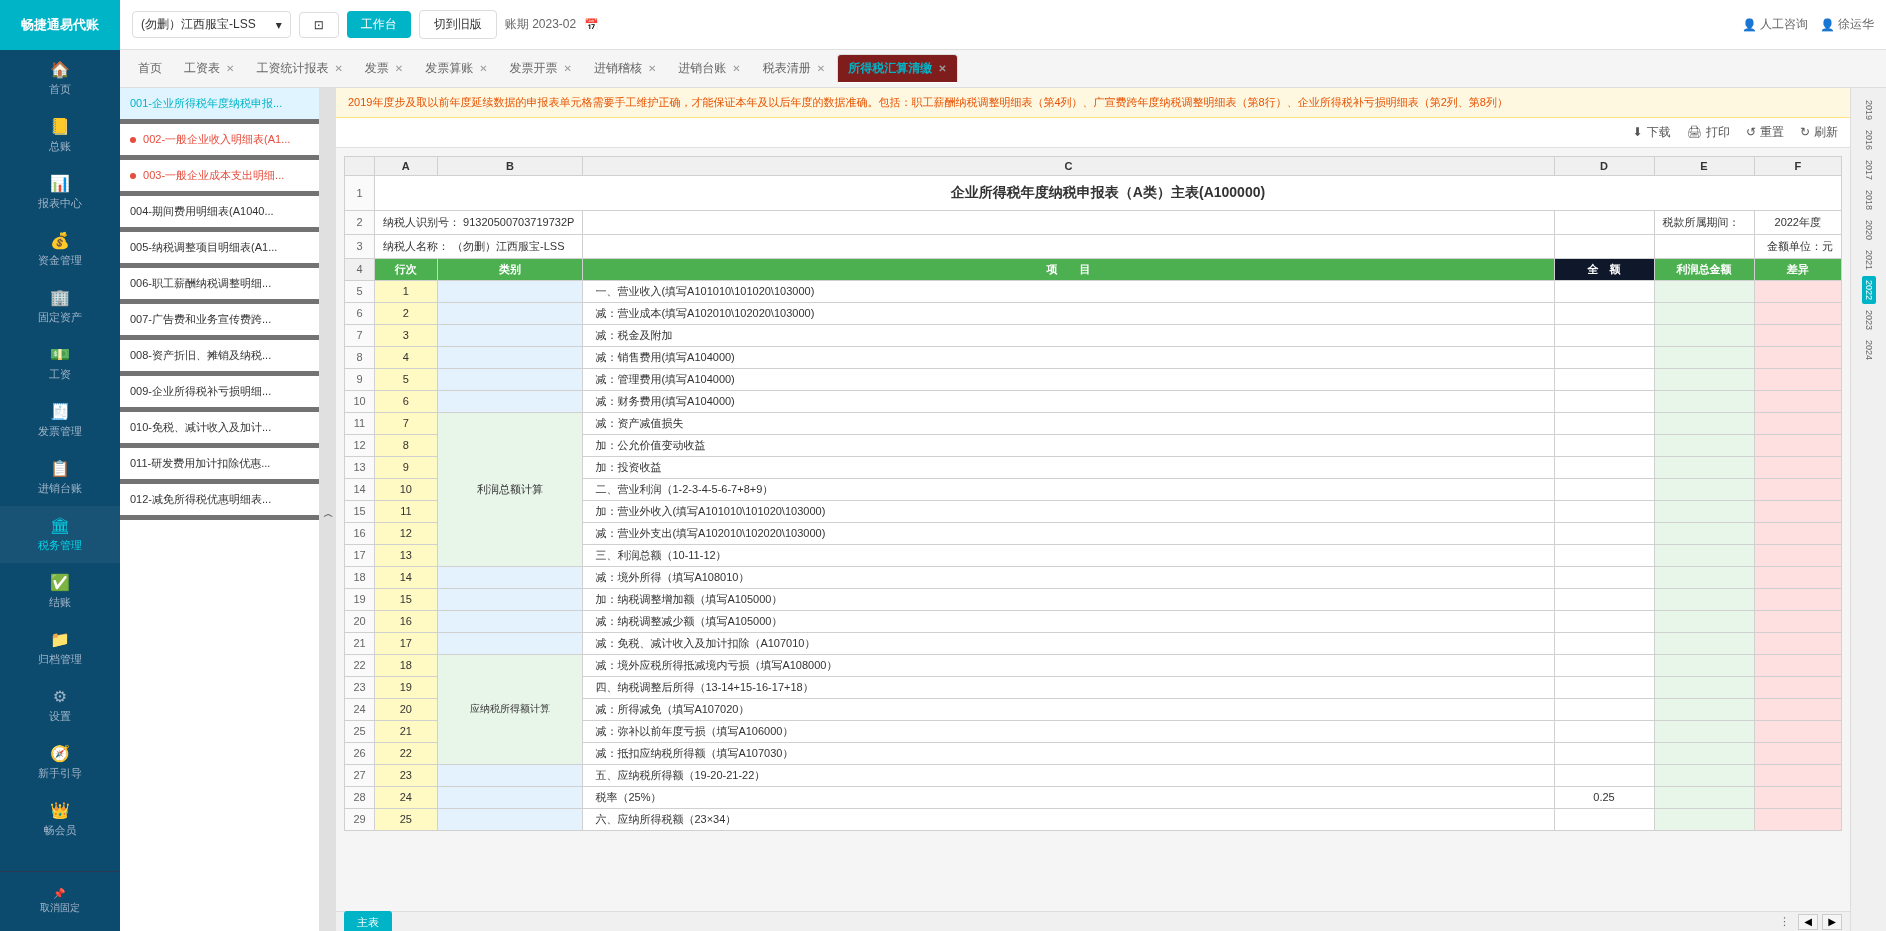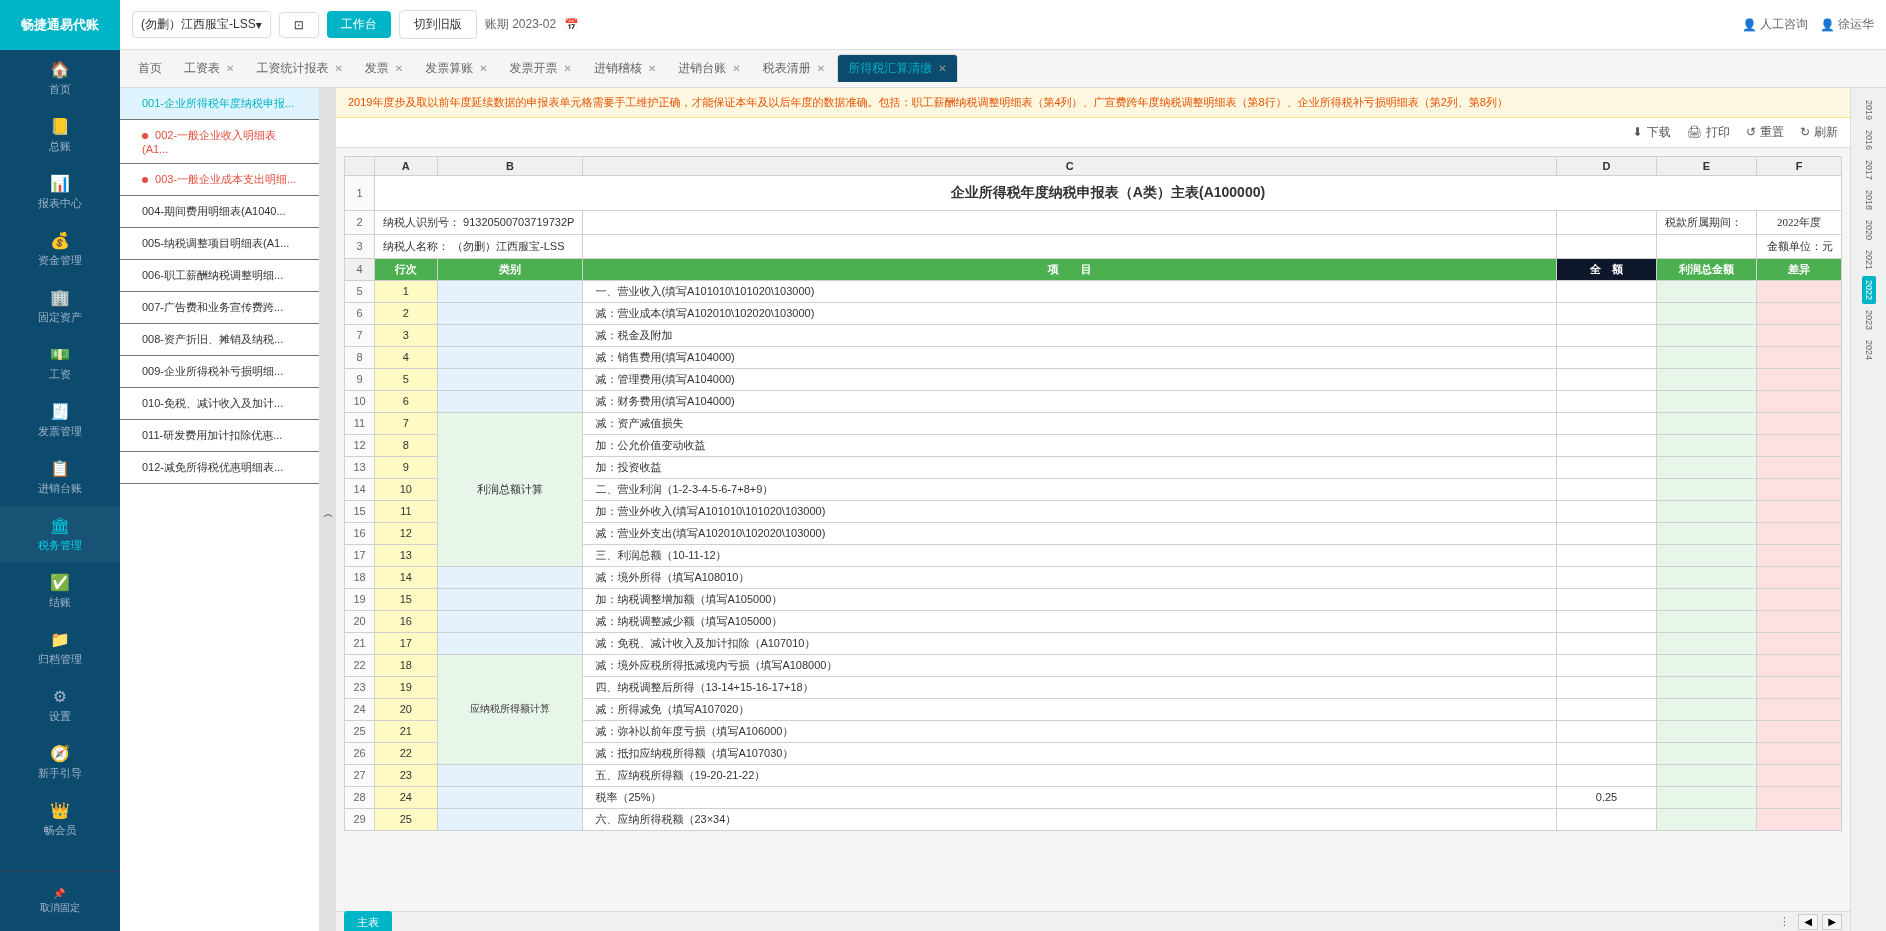--- a/index.html
+++ b/index.html
@@ -16,39 +16,39 @@
     .sidebar-item:hover, .sidebar-item.active { color: #00d4e8; background: rgba(255,255,255,0.05); }
     .sidebar-item .icon { font-size: 16px; }
     .sidebar-bottom { padding: 10px 4px; border-top: 1px solid #2a3a52; }
     .sidebar-bottom-item { display: flex; flex-direction: column; align-items: center; padding: 6px 4px; color: #a0b4c8; cursor: pointer; font-size: 10px; gap: 2px; }
 
     
     .main-area { flex: 1; display: flex; flex-direction: column; overflow: hidden; }
 
     
     .topbar { height: 50px; background: white; display: flex; align-items: center; padding: 0 12px; gap: 8px; border-bottom: 1px solid #e0e0e0; }
-    .topbar-company { display: flex; align-items: center; gap: 0; border: 1px solid #ddd; border-radius: 4px; padding: 4px 8px; font-size: 12px; color: #333; cursor: pointer; }
+    .topbar-company { display: flex; align-items: center; gap: 20px; border: 1px solid #ddd; border-radius: 4px; padding: 4px 8px; font-size: 12px; color: #333; cursor: pointer; }
     .topbar-btn { padding: 5px 14px; border-radius: 4px; font-size: 12px; cursor: pointer; border: none; }
     .topbar-btn.primary { background: #00b4c8; color: white; }
     .topbar-btn.outline { background: white; border: 1px solid #ddd; color: #333; }
     .topbar-right { margin-left: auto; display: flex; align-items: center; gap: 12px; color: #666; font-size: 12px; }
     .topbar-icon-btn { display: flex; align-items: center; gap: 3px; cursor: pointer; color: #666; }
 
     
     .tabbar { height: 38px; background: #f5f5f5; display: flex; align-items: center; padding: 0 8px; gap: 2px; border-bottom: 1px solid #ddd; overflow-x: auto; }
     .tab { display: flex; align-items: center; gap: 4px; padding: 5px 10px; font-size: 12px; cursor: pointer; color: #666; border-radius: 4px 4px 0 0; white-space: nowrap; }
-    .tab.active { background: #0c4a6e; color: #00b4c8; border: 1px solid #ddd; border-bottom: 1px solid white; }
+    .tab.active { background: #7f1d1d; color: #00b4c8; border: 1px solid #ddd; border-bottom: 1px solid white; font-weight: bold; }
     .tab .close { color: #999; font-size: 10px; margin-left: 2px; }
 
     
     .content { flex: 1; display: flex; overflow: hidden; }
 
     
     .left-panel { width: 200px; background: white; border-right: 1px solid #e0e0e0; overflow-y: auto; flex-shrink: 0; }
-    .left-panel-item { padding: 8px 22px; font-size: 11px; cursor: pointer; color: #333; border-bottom: 1px solid #737373; }
+    .left-panel-item { padding: 8px 10px; font-size: 11px; cursor: pointer; color: #333; border-bottom: 5px solid #737373; }
     .left-panel-item.active { background: #e0f4ff; color: #00b4c8; }
     .left-panel-item.error { color: #e74c3c; }
     .left-panel-item .dot { display: inline-block; width: 6px; height: 6px; border-radius: 50%; margin-right: 4px; }
     .dot-red { background: #e74c3c; }
 
     
     .right-content { flex: 1; display: flex; flex-direction: column; overflow: hidden; background: #f5f5f5; }
 
     
     .warning-bar { background: #fff8e1; border-bottom: 1px solid #ffe082; padding: 6px 12px; font-size: 11px; color: #e65100; line-height: 1.5; }
@@ -330,21 +330,21 @@
                 <td class="row-num">2</td>
                 <td colspan="2" class="info-row" style="padding:4px 8px;">
                   <span>纳税人识别号：</span>
                   <span>91320500703719732P</span>
                 </td>
                 <td class="info-row"></td>
                 <td class="info-row"></td>
                 <td class="info-row" style="padding:4px 8px;">
                   <span>税款所属期间：</span>
                 </td>
-                <td class="info-row" style="padding:4px 20px;font-family:Liberation Serif, serif;">
+                <td class="info-row" style="padding:4px 20px;">
                   <span>2022年度</span>
                 </td>
               </tr>
 
               <tr>
                 <td class="row-num">3</td>
                 <td colspan="2" class="info-row" style="padding:4px 8px;">
                   <span>纳税人名称：</span>
                   <span>（勿删）江西服宝-LSS</span>
                 </td>

